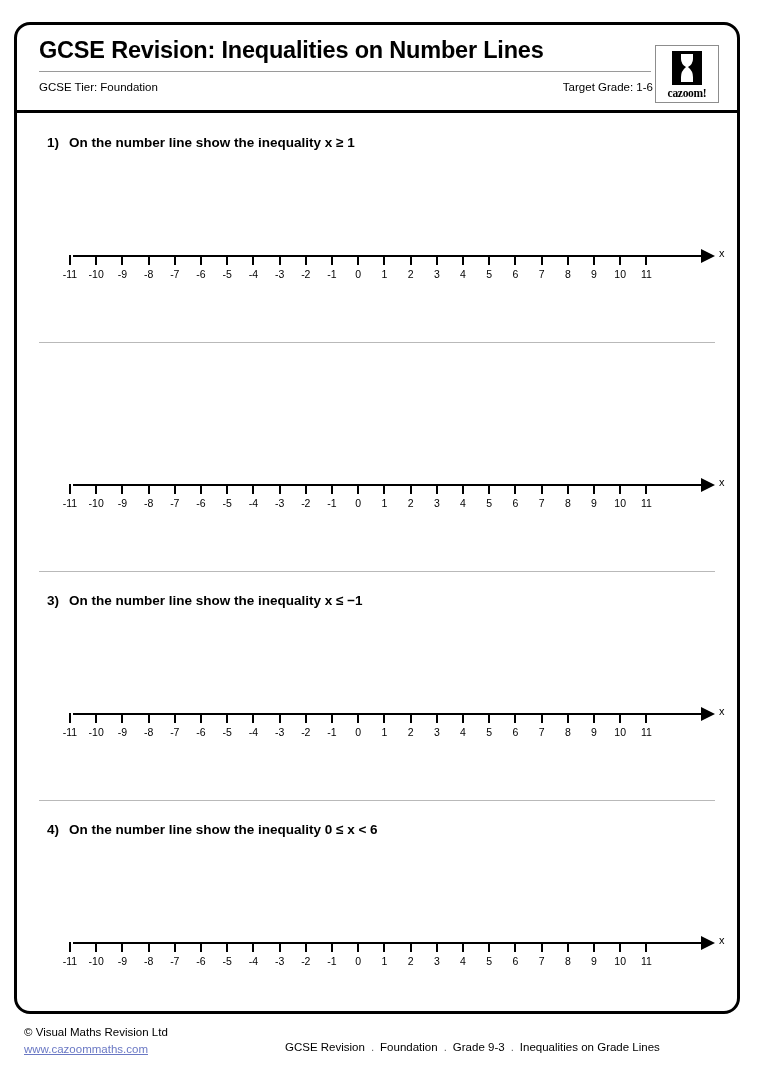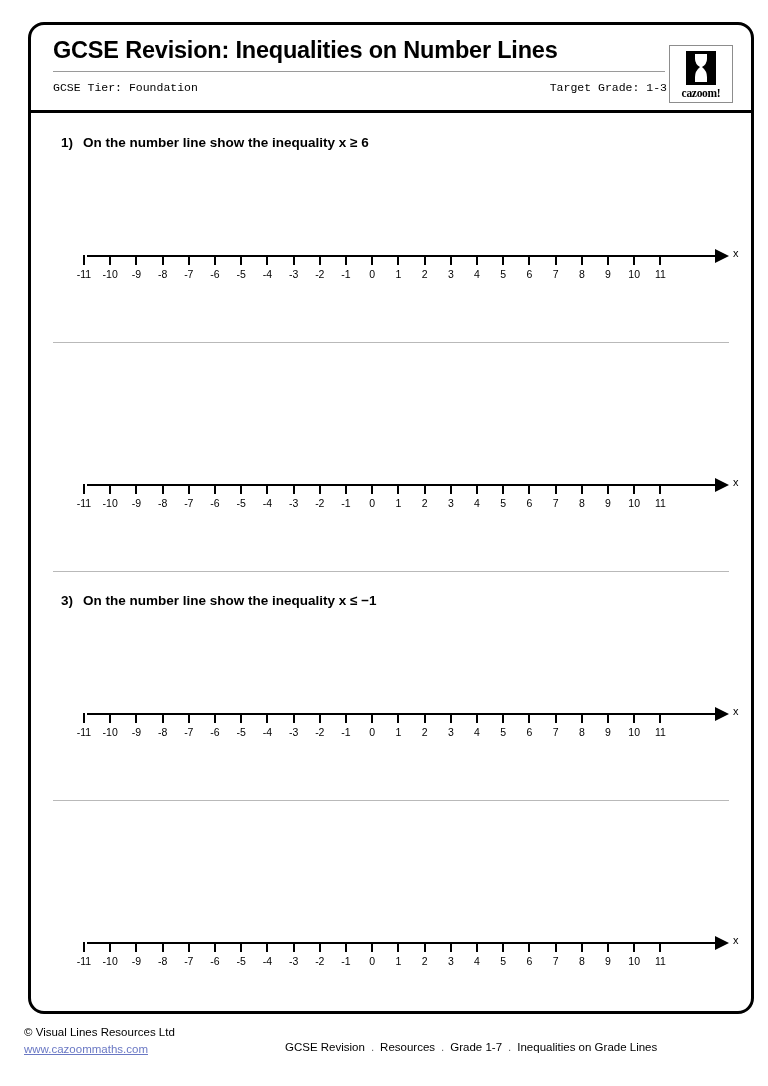--- a/index.html
+++ b/index.html
@@ -11,21 +11,21 @@
     width: 768px;
     height: 1086px;
     font-family: "Liberation Sans", sans-serif;
     color: #000000;
     position: relative;
     overflow: hidden;
   }
 
   .page {
     position: absolute;
-    left: 28px;
+    left: 14px;
     top: 22px;
     width: 726px;
     height: 992px;
     border: 3px solid #000000;
     border-radius: 16px;
     box-sizing: border-box;
     background: #ffffff;
   }
 
   
@@ -57,21 +57,21 @@
     margin-top: 4px;
     width: 612px;
   }
   .meta-row {
     display: flex;
     justify-content: space-between;
     align-items: baseline;
     margin-top: 9px;
     font-size: 11.5px;
   }
-  .meta-left, .meta-right { white-space: nowrap; font-family: Liberation Mono, monospace; }
+  .meta-left, .meta-right { white-space: nowrap; }
 
   
   .logo {
     position: absolute;
     right: 18px;
     top: 20px;
     width: 64px;
     height: 58px;
     border: 1px solid #8d8d8d;
     background: #ffffff;
@@ -219,37 +219,37 @@
 <body>
 
 <div class="page">
 
   <div class="header">
     <div class="header-inner">
       <div class="worksheet-title">GCSE Revision: Inequalities on Number Lines</div>
       <div class="title-rule"></div>
       <div class="meta-row">
         <div class="meta-left">GCSE Tier: Foundation</div>
-        <div class="meta-right">Target Grade: 1-3</div>
+        <div class="meta-right">Target Grade: 1-6</div>
       </div>
     </div>
 
     <div class="logo">
       <div class="logo-mark">
         <svg width="18" height="30" viewBox="0 0 18 30" aria-hidden="true">
           <path d="M3 1 L15 1 L15 6 Q15 11 10 14 Q15 18 15 24 L15 29 L3 29 L3 24 Q3 18 8 14 Q3 11 3 6 Z" fill="#ffffff"></path>
         </svg>
       </div>
       <div class="logo-word">cazoom!</div>
     </div>
   </div>
 
   <div class="questions">
       <div class="question">
-        <div class="q-text"><span class="q-num">1)</span><span>On the number line show the inequality x ≥ 6</span></div>
+        <div class="q-text"><span class="q-num">1)</span><span>On the number line show the inequality x ≥ 1</span></div>
         <div class="numline">
           <div class="axis"></div>
           <div class="arrowhead"></div>
           <div class="axis-label">x</div>
           <div class="tick" style="left: 16px;"></div>
           <div class="tick-label" style="left: 17px;">-11</div>
           <div class="tick" style="left: 42.2px;"></div>
           <div class="tick-label" style="left: 43.2px;">-10</div>
           <div class="tick" style="left: 68.4px;"></div>
           <div class="tick-label" style="left: 69.4px;">-9</div>
@@ -399,20 +399,21 @@
           <div class="tick" style="left: 540px;"></div>
           <div class="tick-label" style="left: 541px;">9</div>
           <div class="tick" style="left: 566.2px;"></div>
           <div class="tick-label" style="left: 567.2px;">10</div>
           <div class="tick" style="left: 592.4px;"></div>
           <div class="tick-label" style="left: 593.4px;">11</div>
         </div>
       </div>
       <div class="question">
         <div class="q-sep"></div>
+        <div class="q-text"><span class="q-num">4)</span><span>On the number line show the inequality 0 ≤ x &lt; 6</span></div>
         <div class="numline">
           <div class="axis"></div>
           <div class="arrowhead"></div>
           <div class="axis-label">x</div>
           <div class="tick" style="left: 16px;"></div>
           <div class="tick-label" style="left: 17px;">-11</div>
           <div class="tick" style="left: 42.2px;"></div>
           <div class="tick-label" style="left: 43.2px;">-10</div>
           <div class="tick" style="left: 68.4px;"></div>
           <div class="tick-label" style="left: 69.4px;">-9</div>
@@ -456,17 +457,17 @@
           <div class="tick-label" style="left: 567.2px;">10</div>
           <div class="tick" style="left: 592.4px;"></div>
           <div class="tick-label" style="left: 593.4px;">11</div>
         </div>
       </div>
     </div>
 </div>
 
 <div class="footer">
   <div class="footer-left">
-    <div>© Visual Lines Resources Ltd</div>
+    <div>© Visual Maths Revision Ltd</div>
     <a class="footer-link" href="#">www.cazoommaths.com</a>
   </div>
-  <div class="footer-right"><span>GCSE Revision</span><span class="footer-dot">.</span><span>Resources</span><span class="footer-dot">.</span><span>Grade 1-7</span><span class="footer-dot">.</span><span>Inequalities on Grade Lines</span></div>
+  <div class="footer-right"><span>GCSE Revision</span><span class="footer-dot">.</span><span>Foundation</span><span class="footer-dot">.</span><span>Grade 9-3</span><span class="footer-dot">.</span><span>Inequalities on Grade Lines</span></div>
 </div>
 
 </body></html>

